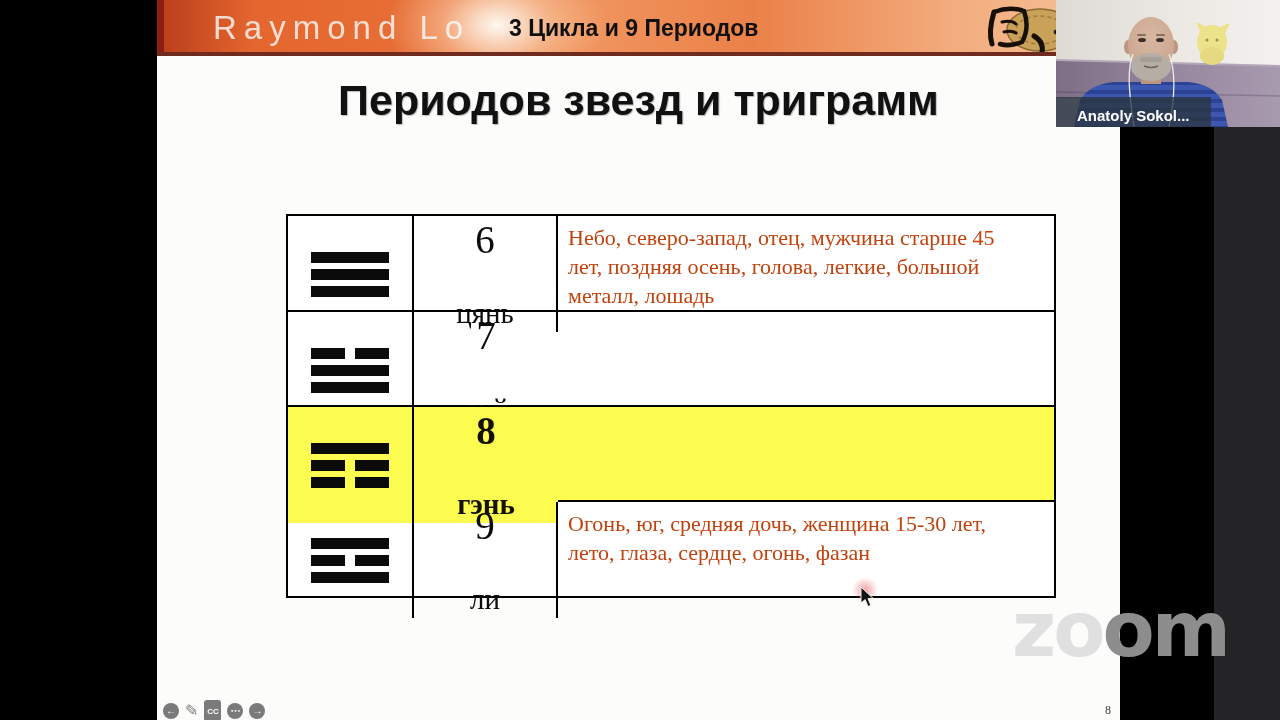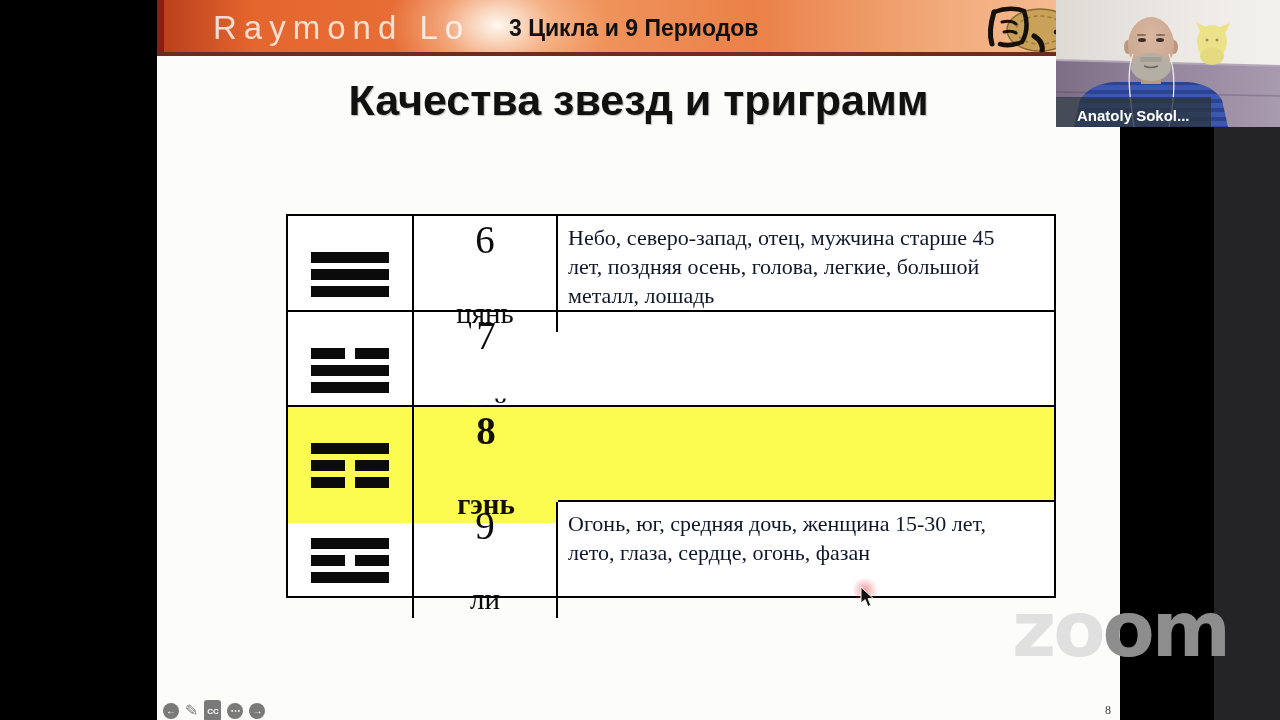--- a/index.html
+++ b/index.html
@@ -36,21 +36,21 @@
   .cell { border-right:2px solid #000; position:relative; }
   .cell:last-child { border-right:none; }
   .cell.tg { display:flex; align-items:center; justify-content:center; }
   .tg-box { width:78px; }
   .tg-row { width:78px; height:11px; margin:6px 0; background:#0b0b0b; }
   .tg-row.broken { background:none; display:flex; justify-content:space-between; }
   .tg-row.broken i { display:block; width:34px; height:11px; background:#0b0b0b; }
   .cell.num { display:flex; flex-direction:column; align-items:center; justify-content:space-evenly; font-family:"Liberation Serif",serif; color:#0c0c0c; padding:4px 0; }
   .cell.num .n { font-size:39px; line-height:1; }
   .cell.num .nm { font-size:29px; line-height:1;margin-top:40px; }
-  .cell.desc { font-family:"Liberation Serif",serif; font-size:22px; line-height:1.32; color:#0f172a; padding:7px 8px 4px 10px; white-space:pre-line; }
+  .cell.desc { font-family:"Liberation Serif",serif; font-size:22px; line-height:1.32; color:#c2410c; padding:7px 8px 4px 10px; white-space:pre-line; }
   .trow.hl { background:var(--highlight_yellow,#fbfb50); }
   .trow.hl .cell { background:var(--highlight_yellow,#fbfb50); }
   .trow.hl .cell.num, .trow.hl .cell.desc { font-weight:bold; color:#151005; }
 
   
   .page-num { position:absolute; left:948px; top:703px; font-family:"Liberation Serif",serif; font-size:12px; color:#3a3a3a; }
 
   
   .toolbar { position:absolute; left:6px; top:700px; display:flex; align-items:center; gap:6px; }
   .tool { display:flex; align-items:center; justify-content:center; color:#fff; cursor:pointer; }
@@ -92,21 +92,21 @@
         <ellipse cx="68" cy="28" rx="24" ry="14" fill="none" stroke="#a07c38" stroke-width="1.5" stroke-dasharray="4 3"></ellipse>
         <path d="M22,10 Q16,30 20,42" fill="none" stroke="#161009" stroke-width="5" stroke-linecap="round"></path>
         <path d="M22,10 Q38,4 52,9 Q58,26 50,40 Q38,45 28,42" fill="none" stroke="#161009" stroke-width="4.5" stroke-linecap="round"></path>
         <path d="M30,20 Q40,18 44,22 M32,30 Q40,28 44,31" fill="none" stroke="#161009" stroke-width="3" stroke-linecap="round"></path>
         <path d="M62,34 Q72,40 70,50" fill="none" stroke="#161009" stroke-width="5" stroke-linecap="round"></path>
         <path d="M84,30 Q100,38 98,52 M96,34 Q108,40 112,52" fill="none" stroke="#161009" stroke-width="4.5" stroke-linecap="round"></path>
       </svg>
       <div class="bottom-line"></div>
     </div>
 
-    <div class="slide-title">Качества звезд и триграмм</div>
+    <div class="slide-title">Периодов звезд и триграмм</div>
 
     <div class="ttable">
 
       <div class="trow">
         <div class="cell tg">
           <div class="tg-box">
               <div class="tg-row solid"></div>
               <div class="tg-row solid"></div>
               <div class="tg-row solid"></div>
             </div>

